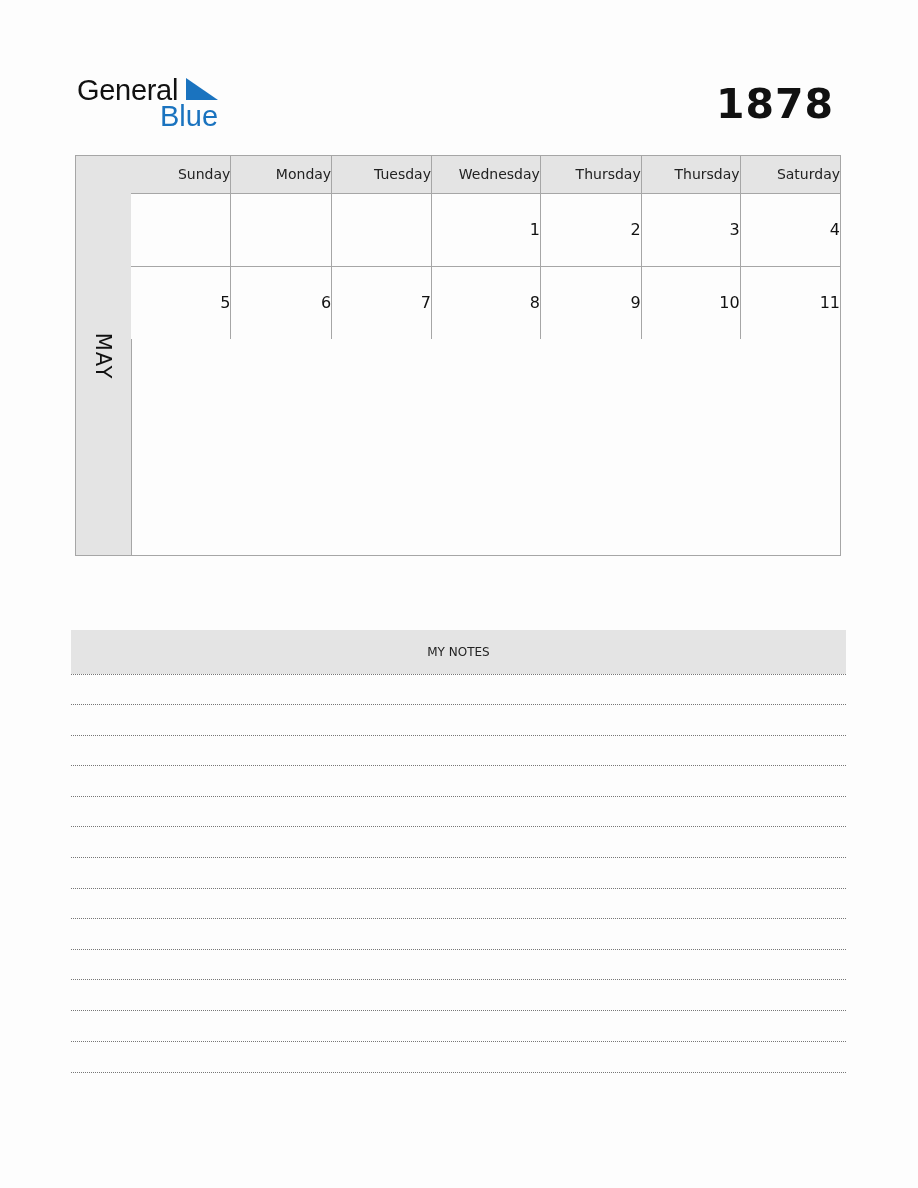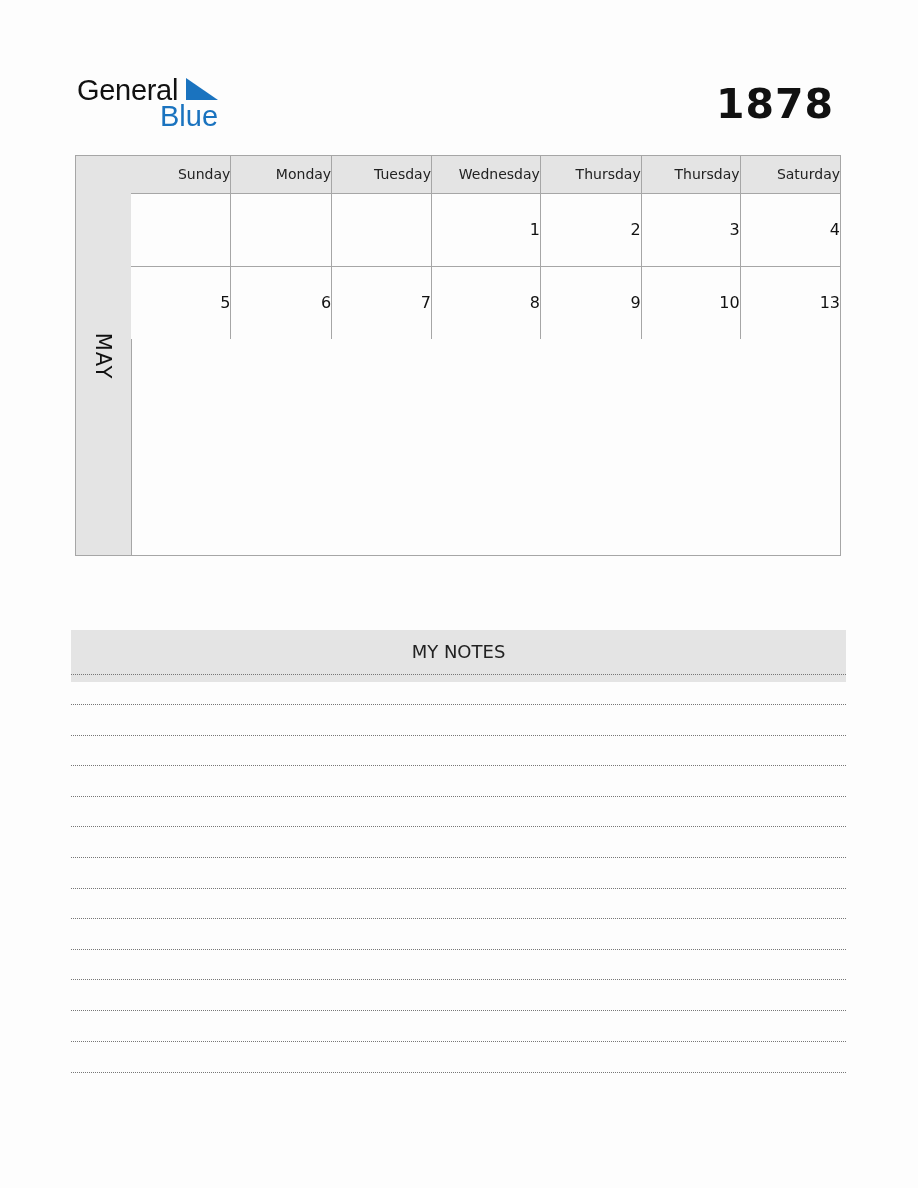--- a/index.html
+++ b/index.html
@@ -20,21 +20,21 @@
   .month-label { position: absolute; left: 27px; top: 200px; transform: translate(-50%, -50%) rotate(90deg); font-size: 21px; letter-spacing: 1px; color: #111; white-space: nowrap; }
   table.grid { position: absolute; left: 55px; top: 0; border-collapse: collapse; table-layout: fixed; }
   table.grid th, table.grid td { border: 1px solid #a6a6a6; text-align: right; padding: 0; box-sizing: border-box; }
   table.grid tr:first-child th { border-top: none; }
   table.grid th:last-child, table.grid td:last-child { border-right: none; margin-left: 24px; }
   table.grid tr:last-child td { border-bottom: none; }
   table.grid th:first-child, table.grid td:first-child { border-left: none; }
   table.grid th { background: #e4e4e4; height: 37px; font-weight: normal; font-size: 14px; color: #222; }
   table.grid td { height: 73px; font-size: 16px; color: #111; background: #fdfdfd; }
 
-  .notes-head { position: absolute; left: 71px; top: 630px; width: 775px; height: 52px; background: #e4e4e4; text-align: center; line-height: 44px; font-size: 18px; color: #222; }
+  .notes-head { position: absolute; left: 71px; top: 630px; width: 775px; height: 44px; background: #e4e4e4; text-align: center; line-height: 44px; font-size: 12px; color: #222; }
   .notes-line { position: absolute; left: 71px; width: 775px; height: 0; border-top: 1px dotted #777; }
 </style>
 </head>
 <body>
 
 <div class="logo">
   <span class="general">General</span>
   <span class="tri"></span>
   <span class="blue">Blue</span>
 </div>
@@ -76,21 +76,21 @@
         <td>3</td>
         <td>4</td>
       </tr>
       <tr>
         <td>5</td>
         <td>6</td>
         <td>7</td>
         <td>8</td>
         <td>9</td>
         <td>10</td>
-        <td>13</td>
+        <td>11</td>
       </tr>
     </tbody>
   </table>
 </div>
 
 <div class="notes-head">MY NOTES</div>
 
 <div class="notes-line" style="top:674px"></div>
 <div class="notes-line" style="top:704px"></div>
 <div class="notes-line" style="top:735px"></div>

